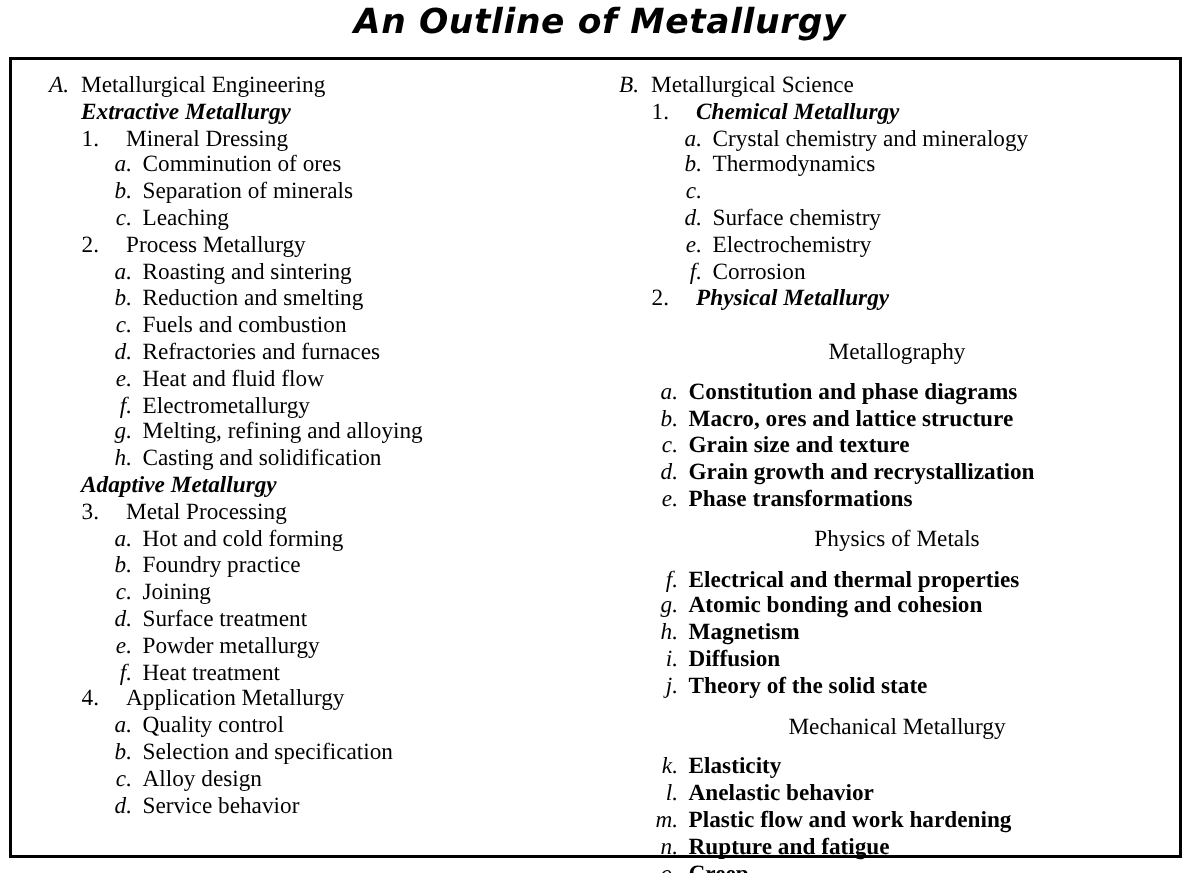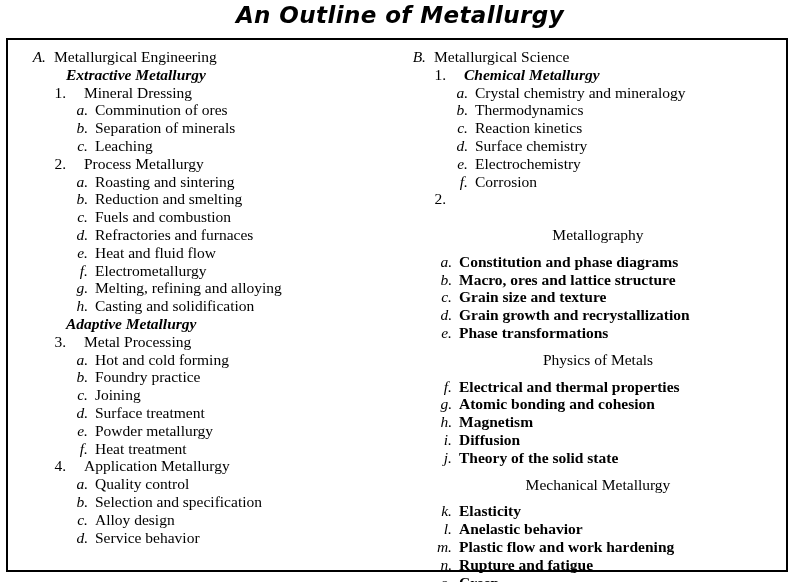--- a/index.html
+++ b/index.html
@@ -79,21 +79,21 @@
 
   .label {
     position: absolute;
     top: 0;
   }
 
   
   .lvl-A   .marker { left: 8px;  width: 22px; }
   .lvl-A   .label  { left: 38px; }
 
-  .lvl-head .label { left: 38px; font-style: italic; font-weight: bold; margin-left: 12px; }
+  .lvl-head .label { left: 38px; font-style: italic; font-weight: bold; }
 
   .lvl-num .marker { left: 32px; width: 18px; }
   .lvl-num .label  { left: 68px; }
   .lvl-num.ital .label { font-style: italic; font-weight: bold; }
 
   .lvl-let .marker { left: 52px; width: 20px; }
   .lvl-let .label  { left: 79px; text-align: center; }
 
   
   .lvl-let2 .marker { left: 36px; width: 20px; }
@@ -255,37 +255,37 @@
       <div class="line lvl-let">
         <span class="marker">a.</span>
         <span class="label">Crystal chemistry and mineralogy</span>
       </div>
       <div class="line lvl-let">
         <span class="marker">b.</span>
         <span class="label">Thermodynamics</span>
       </div>
       <div class="line lvl-let">
         <span class="marker">c.</span>
-        <span class="label">Reaction kinetics</span>
       </div>
       <div class="line lvl-let">
         <span class="marker">d.</span>
         <span class="label">Surface chemistry</span>
       </div>
       <div class="line lvl-let">
         <span class="marker">e.</span>
         <span class="label">Electrochemistry</span>
       </div>
       <div class="line lvl-let">
         <span class="marker">f.</span>
         <span class="label">Corrosion</span>
       </div>
 
       <div class="line lvl-num ital">
         <span class="marker roman">2.</span>
+        <span class="label">Physical Metallurgy</span>
       </div>
 
       <div class="spacer"></div>
 
       <div class="centerhead">Metallography</div>
       <div class="spacer-half"></div>
       <div class="line lvl-let2">
         <span class="marker">a.</span>
         <span class="label">Constitution and phase diagrams</span>
       </div>

